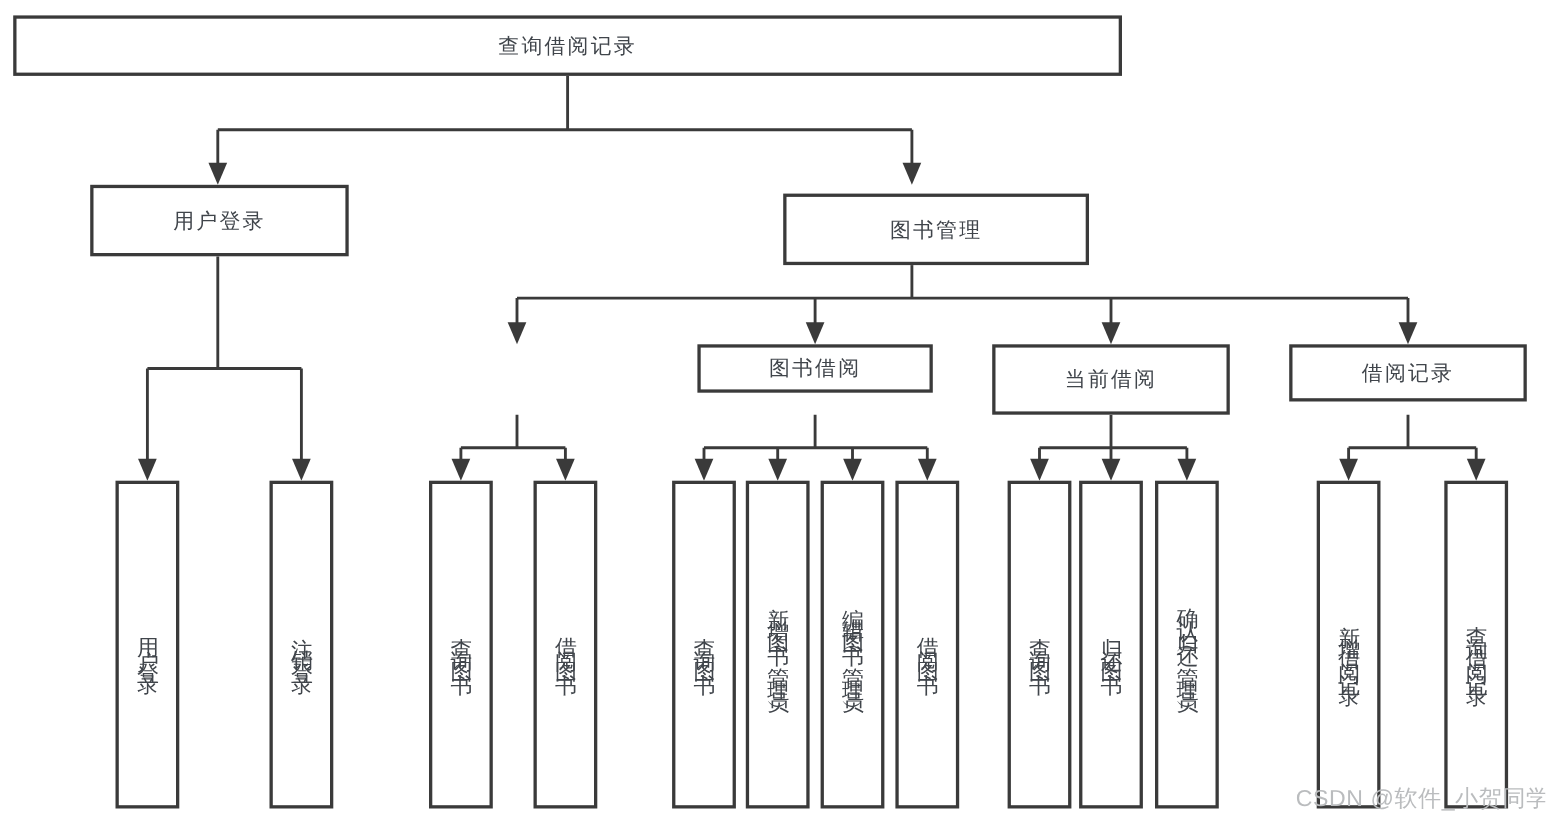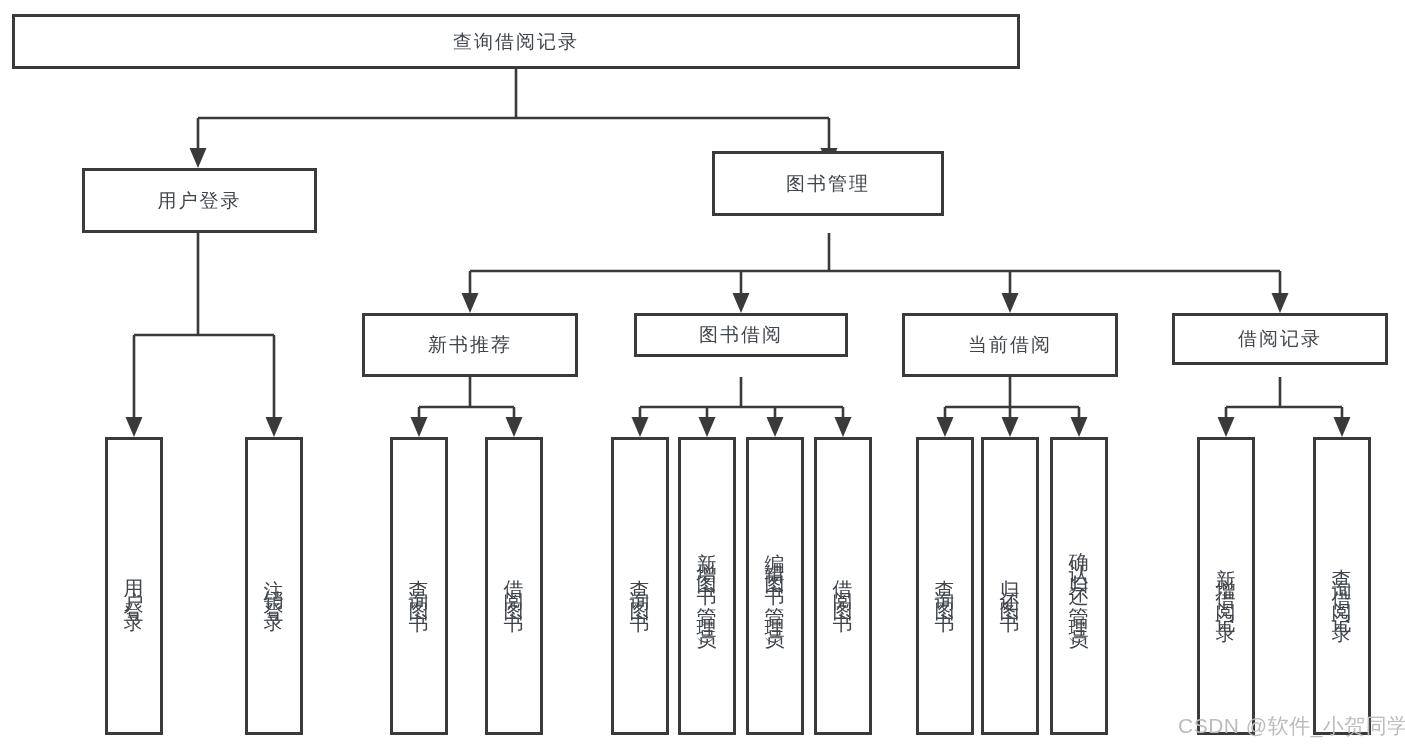--- a/index.html
+++ b/index.html
@@ -11,21 +11,21 @@
     border:3px solid #3a3a3a;display:flex;align-items:center;justify-content:center;
     color:#40454b;z-index:2;
   }
   .hlabel{font-size:19px;letter-spacing:2px;white-space:nowrap;}
   .vtext{
     writing-mode:vertical-lr;text-orientation:mixed;
     font-size:20px;letter-spacing:0.55em;line-height:1.4;white-space:nowrap;
   }
   .root{left:12px;top:14px;width:1008px;height:55px;}
   .n-user-login{left:82px;top:168px;width:235px;height:65px;}
-  .n-book-mgmt{left:712px;top:151px;width:232px;height:65px;}
+  .n-book-mgmt{left:712px;top:176px;width:278px;height:65px;}
   .n-new-book{left:362px;top:313px;width:216px;height:64px;}
   .n-borrow{left:634px;top:313px;width:214px;height:44px;}
   .n-current{left:902px;top:313px;width:216px;height:64px;}
   .n-record{left:1172px;top:313px;width:216px;height:52px;}
   .leaf{top:437px;width:58px;height:298px;}
   .l1{left:105px;}  .l2{left:245px;}
   .l3{left:390px;}  .l4{left:485px;}
   .l5{left:611px;}  .l6{left:678px;}  .l7{left:746px;}  .l8{left:814px;}
   .l9{left:916px;}  .l10{left:981px;} .l11{left:1050px;}
   .l12{left:1197px;}.l13{left:1313px;}
@@ -76,23 +76,20 @@
     <span class="hlabel">查询借阅记录</span>
   </div>
 
   <div class="box n-user-login">
     <span class="hlabel">用户登录</span>
   </div>
   <div class="box n-book-mgmt">
     <span class="hlabel">图书管理</span>
   </div>
 
-  <div class="box n-new-book">
-    <span class="hlabel">新书推荐</span>
-  </div>
   <div class="box n-borrow">
     <span class="hlabel">图书借阅</span>
   </div>
   <div class="box n-current">
     <span class="hlabel">当前借阅</span>
   </div>
   <div class="box n-record">
     <span class="hlabel">借阅记录</span>
   </div>
 

